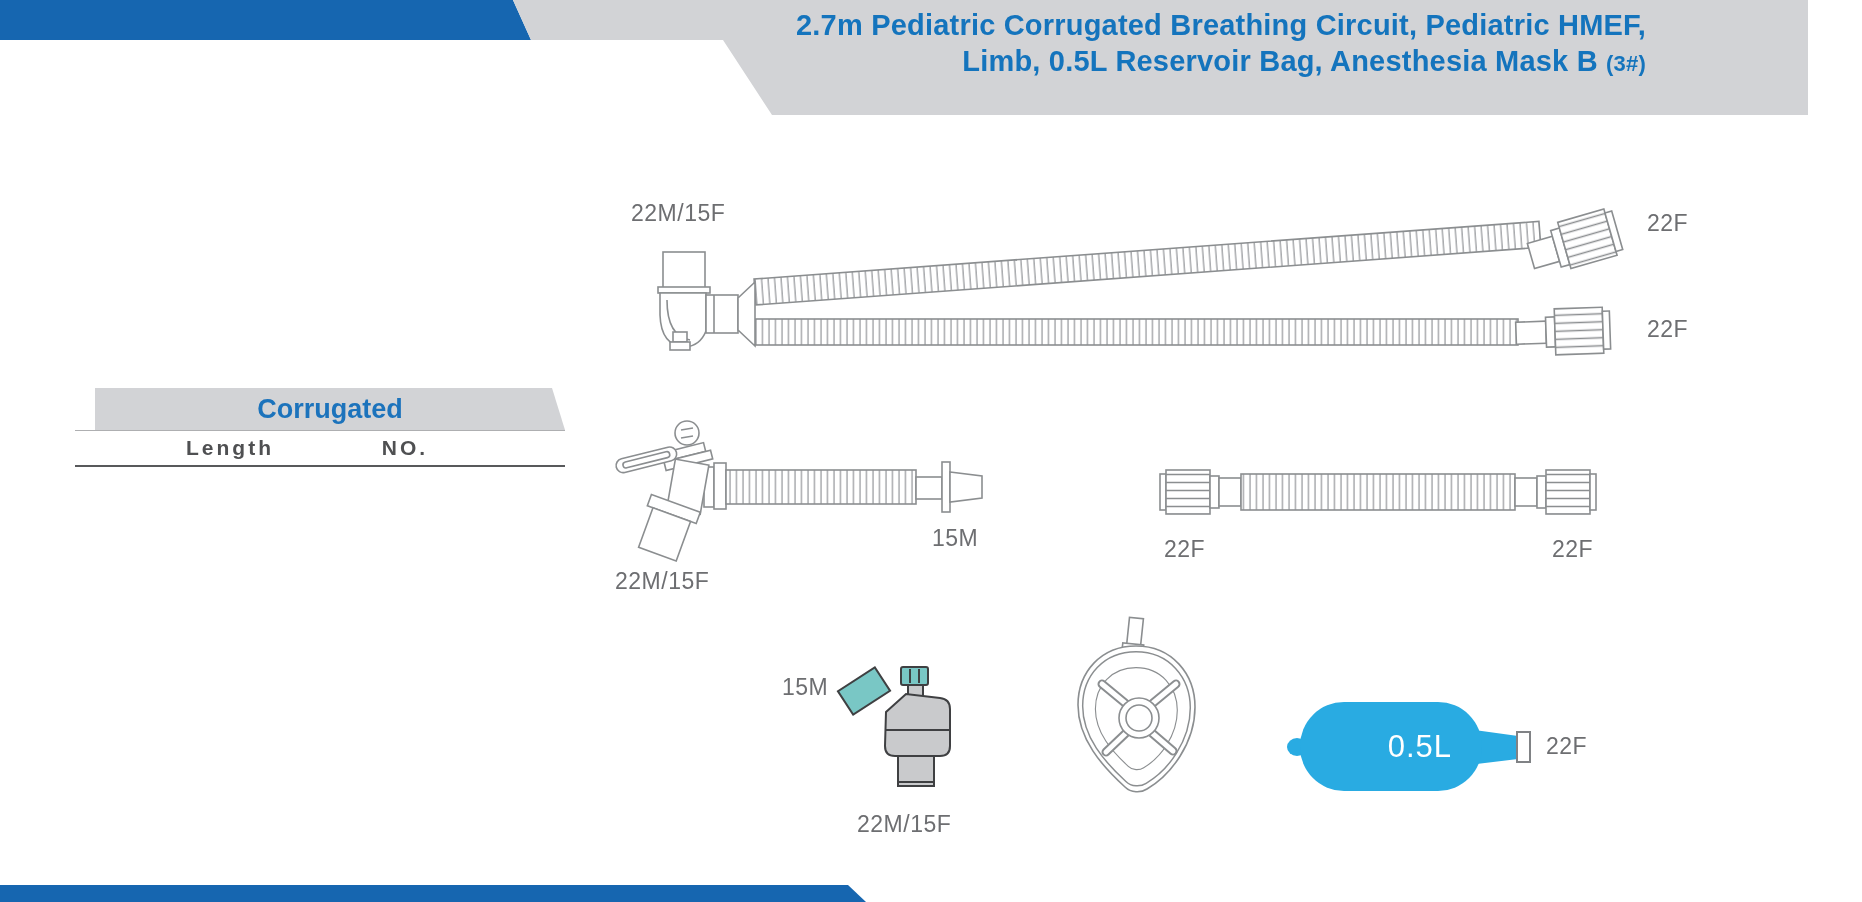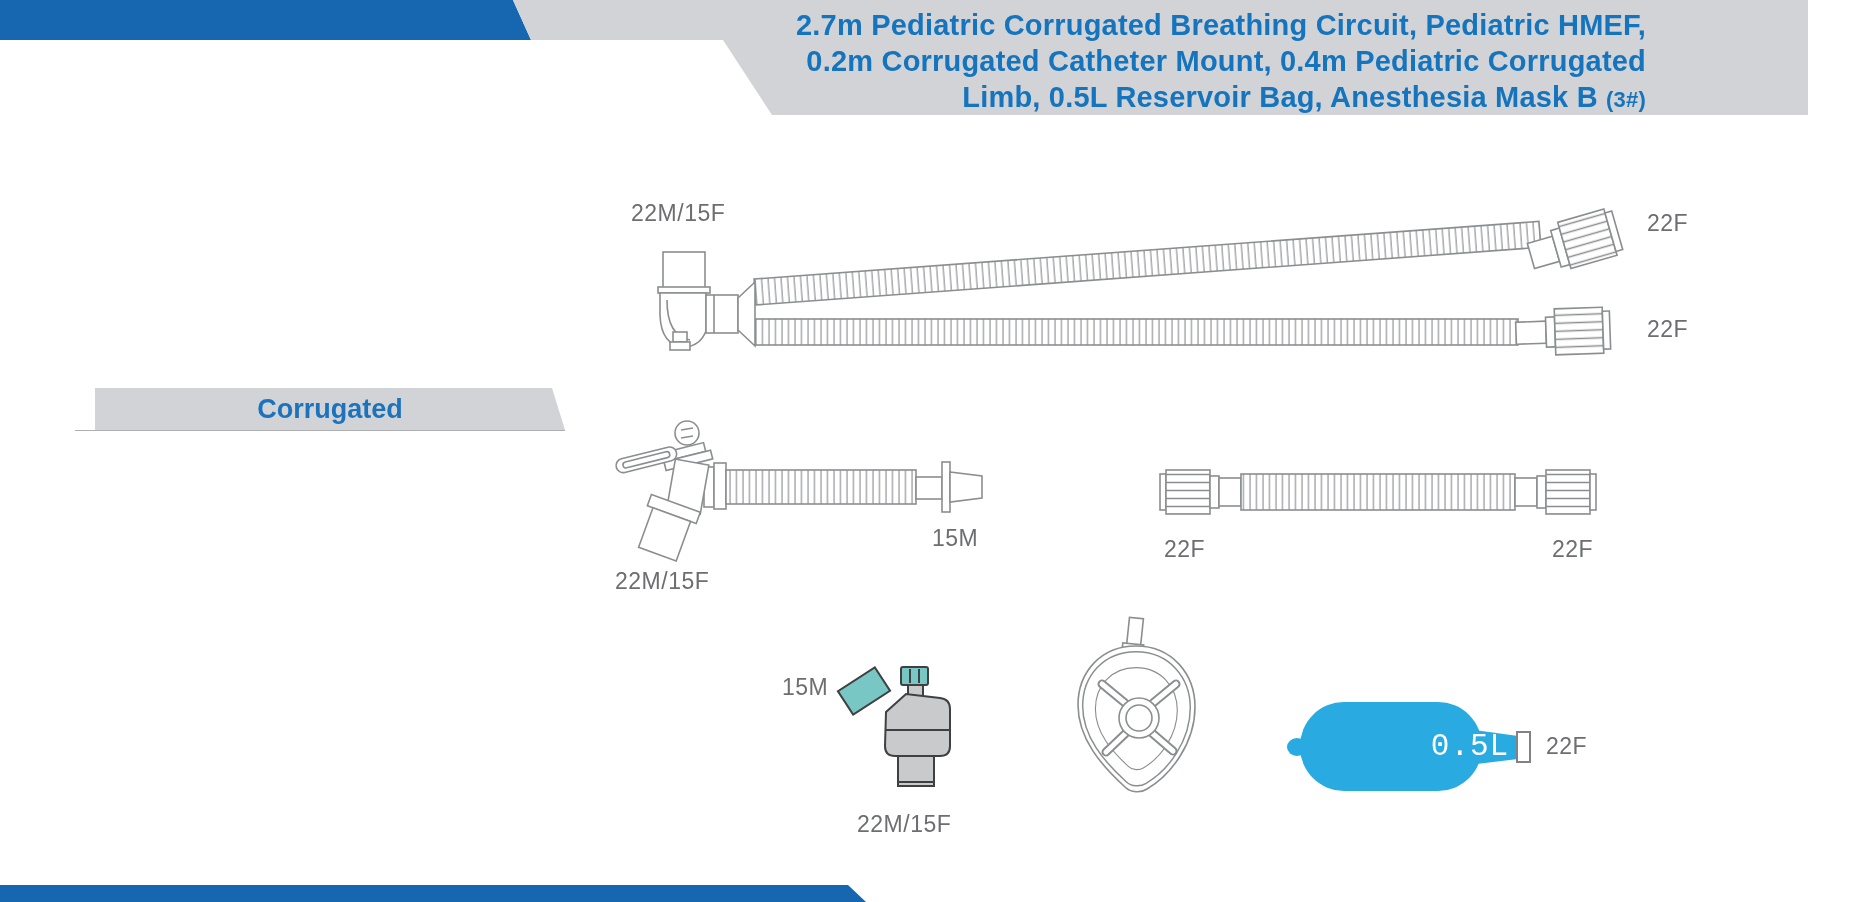--- a/index.html
+++ b/index.html
@@ -25,22 +25,22 @@
             text-align:center;line-height:42px;font-size:27px;font-weight:700;color:#1c73bc;margin-left:20px;}
   .spec-topline{border-top:1px solid #aeafb1;}
   .spec-row{position:relative;height:34px;border-bottom:2px solid #58595b;}
   .spec-row .c1{position:absolute;left:0;width:310px;text-align:center;line-height:34px;}
   .spec-row .c2{position:absolute;left:220px;width:220px;text-align:center;line-height:34px;}
   .spec-head{font-size:21px;color:#4f5052;letter-spacing:3px;font-weight:600;}
   .spec-data{font-size:21px;color:#58595b;letter-spacing:2px;}
 
   
   .dlabel{position:absolute;color:#6d6e71;font-size:23px;letter-spacing:0.5px;white-space:nowrap;text-align:center;}
-  .bag-volume{position:absolute;left:1412px;top:729px;width:116px;text-align:center;
-              color:#ffffff;font-size:31px;letter-spacing:1px;font-family:Liberation Mono, monospace;}
+  .bag-volume{position:absolute;left:1336px;top:729px;width:116px;text-align:right;
+              color:#ffffff;font-size:31px;letter-spacing:1px;}
 
   
   .art{position:absolute;left:0;top:0;}
   .ln{fill:#ffffff;stroke:#8b8e90;stroke-width:1.6;}
   .ln-open{fill:none;stroke:#8b8e90;stroke-width:1.6;}
   .tube{fill:url(#ribsV);stroke:#8b8e90;stroke-width:1.6;}
   .ribbed{fill:url(#ribsH);stroke:#8b8e90;stroke-width:1.6;}
   .hd{stroke:#3f4042;stroke-width:2;}
   .hgray{fill:#c9cacc;}
   .hteal{fill:#79c7c5;}
@@ -48,27 +48,30 @@
 </style>
 </head>
 <body>
 
 <div class="page">
 
   <div class="accent-top"></div>
   <div class="banner"></div>
   <div class="title-block">
     <div>2.7m Pediatric Corrugated Breathing Circuit, Pediatric HMEF,</div>
-    <div>0.2m Corrugated Catheter Mount, 0.4m Pediatric Corrugated</div>
     <div><span>Limb, 0.5L Reservoir Bag, Anesthesia Mask B</span> <span class="size-tag">(3#)</span></div>
   </div>
 
   <div class="spec">
     <div class="spec-bar">Corrugated</div>
     <div class="spec-topline"></div>
+    <div class="spec-row spec-head">
+      <span class="c1">Length</span>
+      <span class="c2">NO.</span>
+    </div>
   </div>
 
   <svg class="art" width="1862" height="902" viewBox="0 0 1862 902">
     <defs>
       <pattern id="ribsV" width="6.5" height="80" patternUnits="userSpaceOnUse">
         <rect width="6.5" height="80" fill="#ffffff"></rect>
         <line x1="2" y1="0" x2="2" y2="80" stroke="#9a9da0" stroke-width="1.3"></line>
       </pattern>
       <pattern id="ribsH" width="80" height="8" patternUnits="userSpaceOnUse">
         <rect width="80" height="8" fill="#ffffff"></rect>

